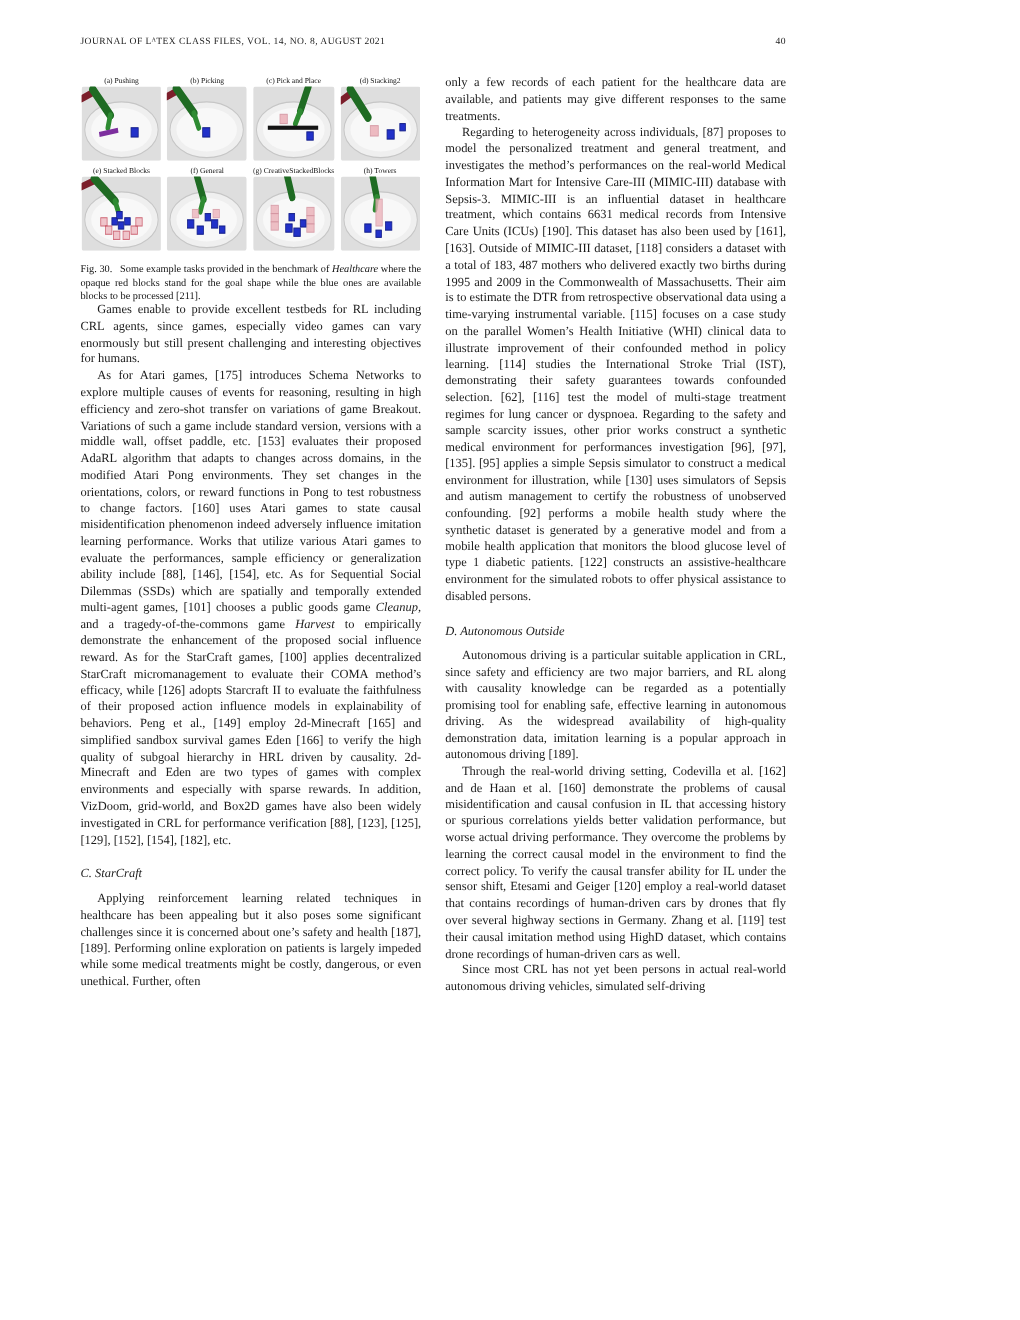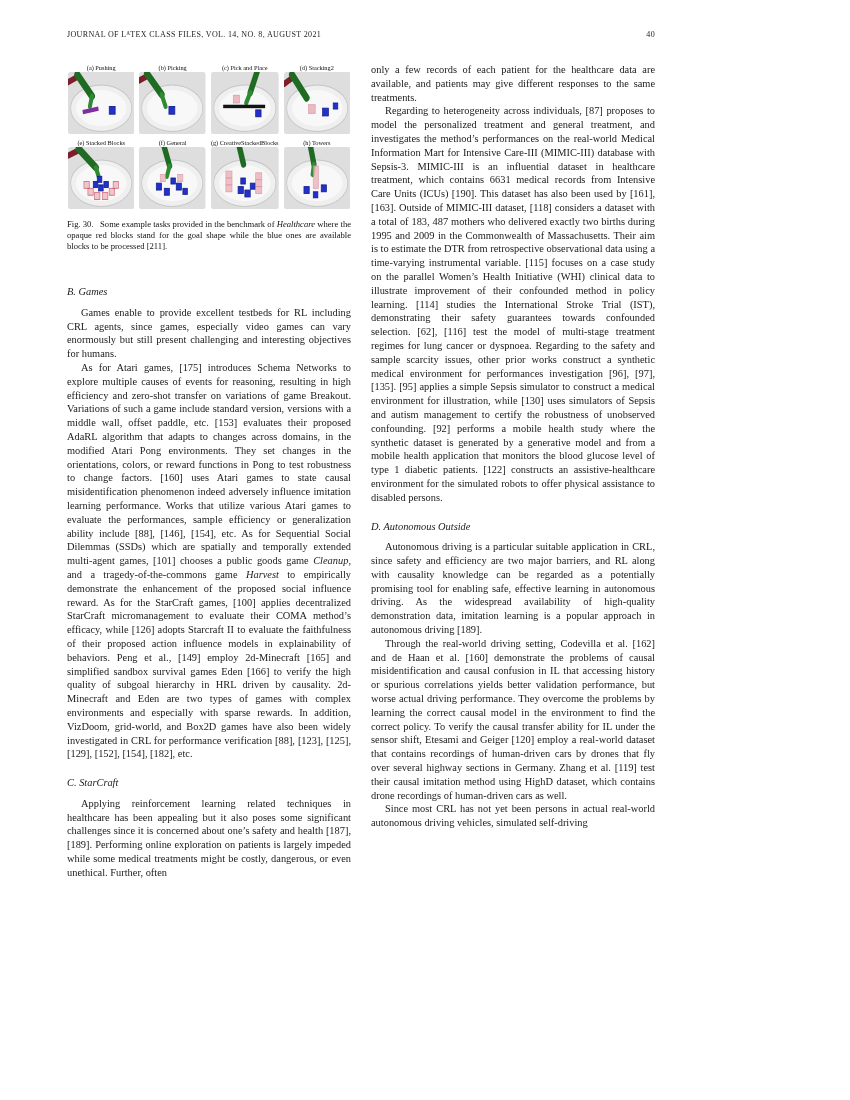--- a/index.html
+++ b/index.html
@@ -172,21 +172,20 @@
                 <rect x="44" y="22" width="8" height="26" fill="#ecb4bc" opacity="0.8" stroke="#d494a0" stroke-width="1"></rect>
                 <rect x="30" y="46" width="8" height="8" fill="#2231c9" opacity="1" stroke="#141f8a" stroke-width="1"></rect>
                 <rect x="56" y="44" width="8" height="8" fill="#2231c9" opacity="1" stroke="#141f8a" stroke-width="1"></rect>
                 <rect x="44" y="52" width="7" height="7" fill="#2231c9" opacity="1" stroke="#141f8a" stroke-width="1"></rect>
               </svg>
             </div>
           </div>
         <figcaption class="caption"><span>Fig. 30.  Some example tasks provided in the benchmark of </span><span class="it">Healthcare</span><span> where the opaque red blocks stand for the goal shape while the blue ones are available blocks to be processed [211].</span></figcaption>
       </figure>
 
-      <h3 class="subsection first">B. Games</h3>
       <p class="para"><span>Games enable to provide excellent testbeds for RL including CRL agents, since games, especially video games can vary enormously but still present challenging and interesting objectives for humans.</span></p>
       <p class="para"><span>As for Atari games, [175] introduces Schema Networks to explore multiple causes of events for reasoning, resulting in high efficiency and zero-shot transfer on variations of game Breakout. Variations of such a game include standard version, versions with a middle wall, offset paddle, etc. [153] evaluates their proposed AdaRL algorithm that adapts to changes across domains, in the modified Atari Pong environments. They set changes in the orientations, colors, or reward functions in Pong to test robustness to change factors. [160] uses Atari games to state causal misidentification phenomenon indeed adversely influence imitation learning performance. Works that utilize various Atari games to evaluate the performances, sample efficiency or generalization ability include [88], [146], [154], etc. As for Sequential Social Dilemmas (SSDs) which are spatially and temporally extended multi-agent games, [101] chooses a public goods game </span><span class="it">Cleanup</span><span>, and a tragedy-of-the-commons game </span><span class="it">Harvest</span><span> to empirically demonstrate the enhancement of the proposed social influence reward. As for the StarCraft games, [100] applies decentralized StarCraft micromanagement to evaluate their COMA method’s efficacy, while [126] adopts Starcraft II to evaluate the faithfulness of their proposed action influence models in explainability of behaviors. Peng et al., [149] employ 2d-Minecraft [165] and simplified sandbox survival games Eden [166] to verify the high quality of subgoal hierarchy in HRL driven by causality. 2d-Minecraft and Eden are two types of games with complex environments and especially with sparse rewards. In addition, VizDoom, grid-world, and Box2D games have also been widely investigated in CRL for performance verification [88], [123], [125], [129], [152], [154], [182], etc.</span></p>
 
       <h3 class="subsection">C. StarCraft</h3>
       <p class="para"><span>Applying reinforcement learning related techniques in healthcare has been appealing but it also poses some significant challenges since it is concerned about one’s safety and health [187], [189]. Performing online exploration on patients is largely impeded while some medical treatments might be costly, dangerous, or even unethical. Further, often</span></p>
 
     </div>
 
     <div class="col">
 

